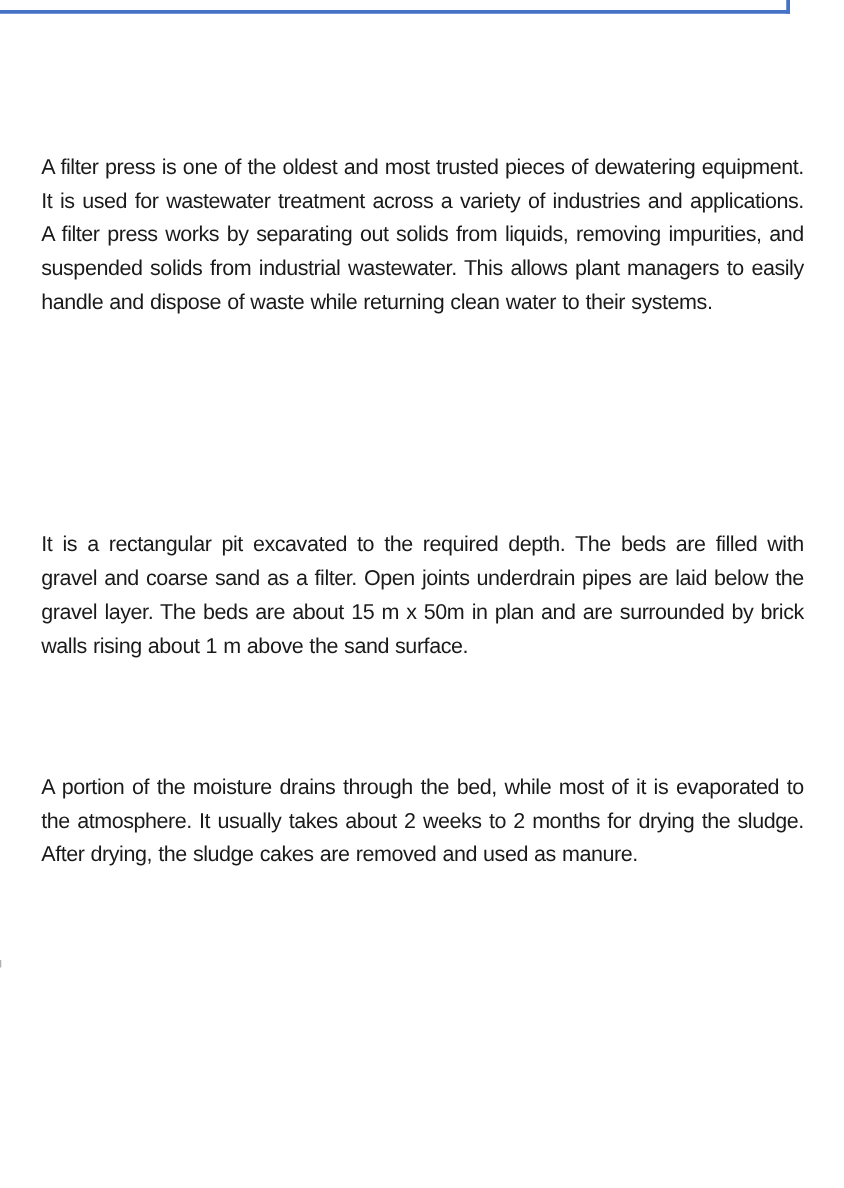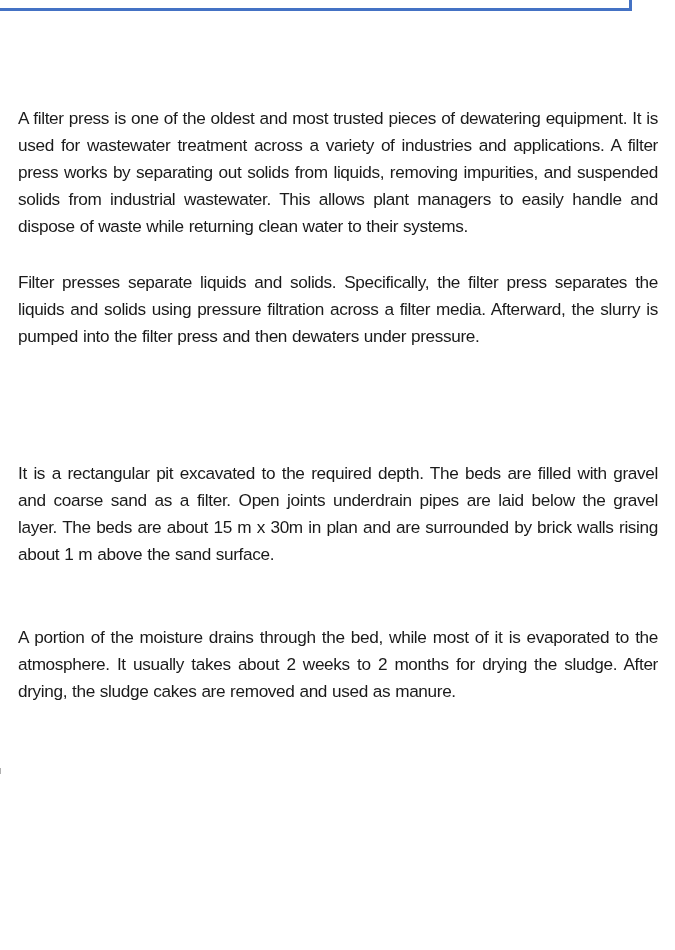--- a/index.html
+++ b/index.html
@@ -26,21 +26,21 @@
       border-left: none;
       box-sizing: border-box;
     }
     .content {
       position: absolute;
       left: 17px;
       width: 642px;
       top: 104px;
     }
     .para {
-      margin: 1px;
+      margin: 16px;
       font-size: 17.2px;
       line-height: 27px;
       text-align: justify;
       text-align-last: left;
       letter-spacing: -0.35px;
       word-spacing: 0.5px;
     }
     .gap-small { height: 27px; }
     .gap-large { height: 81px; }
     .edge-mark {
@@ -53,22 +53,21 @@
     }
   </style>
 </head>
 <body>
 
 <div class="frame"></div>
 
 <div class="content">
   <p class="para">A filter press is one of the oldest and most trusted pieces of dewatering equipment. It is used for wastewater treatment across a variety of industries and applications. A filter press works by separating out solids from liquids, removing impurities, and suspended solids from industrial wastewater. This allows plant managers to easily handle and dispose of waste while returning clean water to their systems.</p>
   <div class="gap-small"></div>
-  <p class="para">Filter presses separate liquids and solids. Specifically, the filter press separates the liquids and solids using pressure filtration across a filter media. Afterward, the slurry is pumped into the filter press and then dewaters under pressure.</p>
   <div class="gap-small"></div>
   <div class="gap-large"></div>
-  <p class="para">It is a rectangular pit excavated to the required depth. The beds are filled with gravel and coarse sand as a filter. Open joints underdrain pipes are laid below the gravel layer. The beds are about 15 m x 30m in plan and are surrounded by brick walls rising about 1 m above the sand surface.</p>
+  <p class="para">It is a rectangular pit excavated to the required depth. The beds are filled with gravel and coarse sand as a filter. Open joints underdrain pipes are laid below the gravel layer. The beds are about 15 m x 50m in plan and are surrounded by brick walls rising about 1 m above the sand surface.</p>
   <div class="gap-small"></div>
   <div class="gap-small"></div>
   <p class="para">A portion of the moisture drains through the bed, while most of it is evaporated to the atmosphere. It usually takes about 2 weeks to 2 months for drying the sludge. After drying, the sludge cakes are removed and used as manure.</p>
 </div>
 
 <div class="edge-mark"></div>
 
 </body></html>

